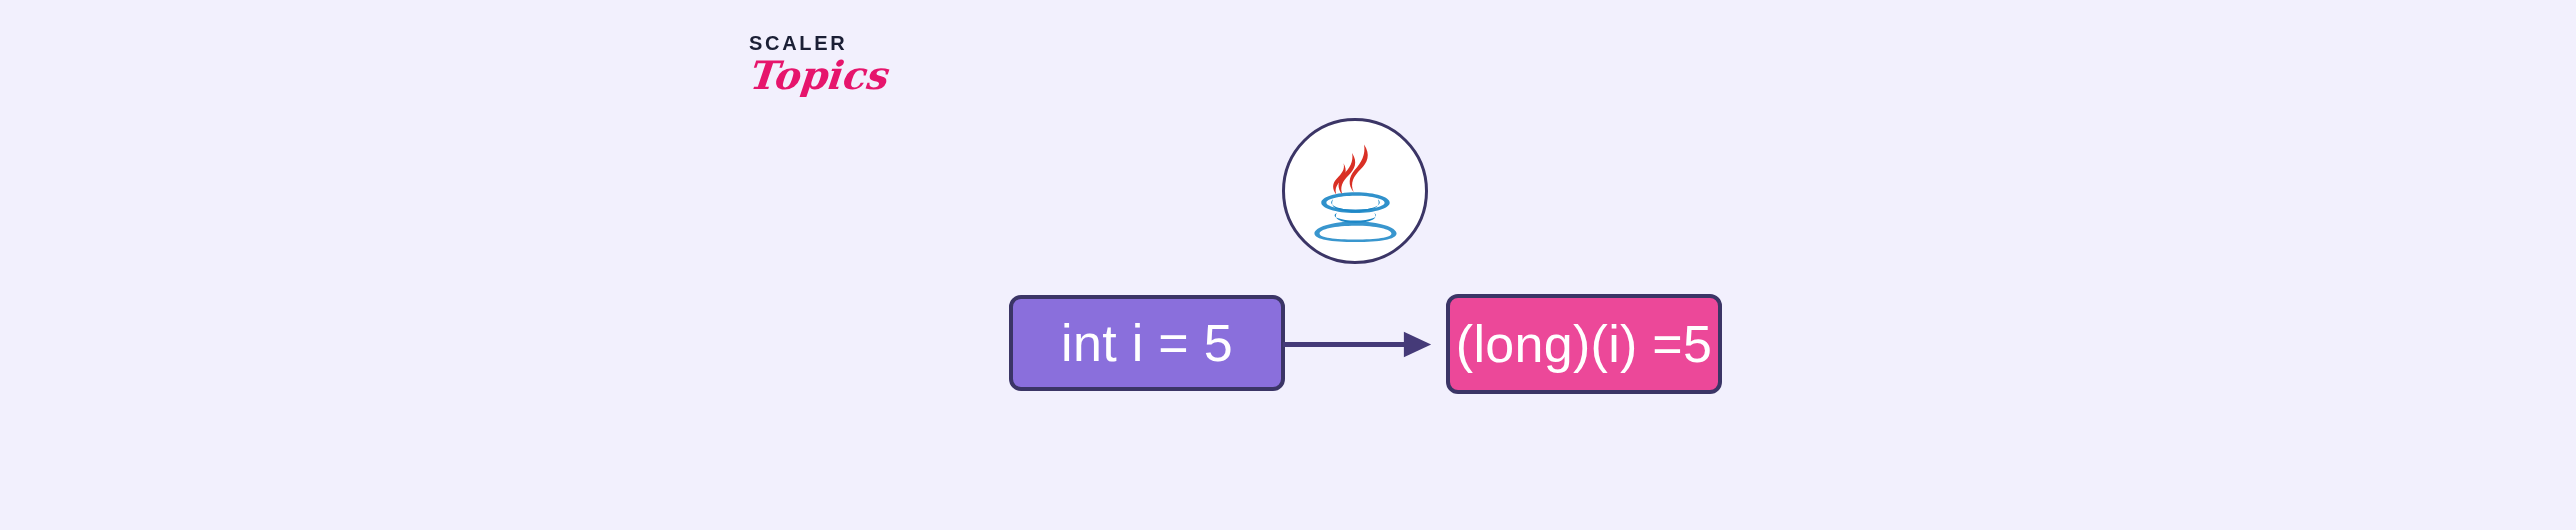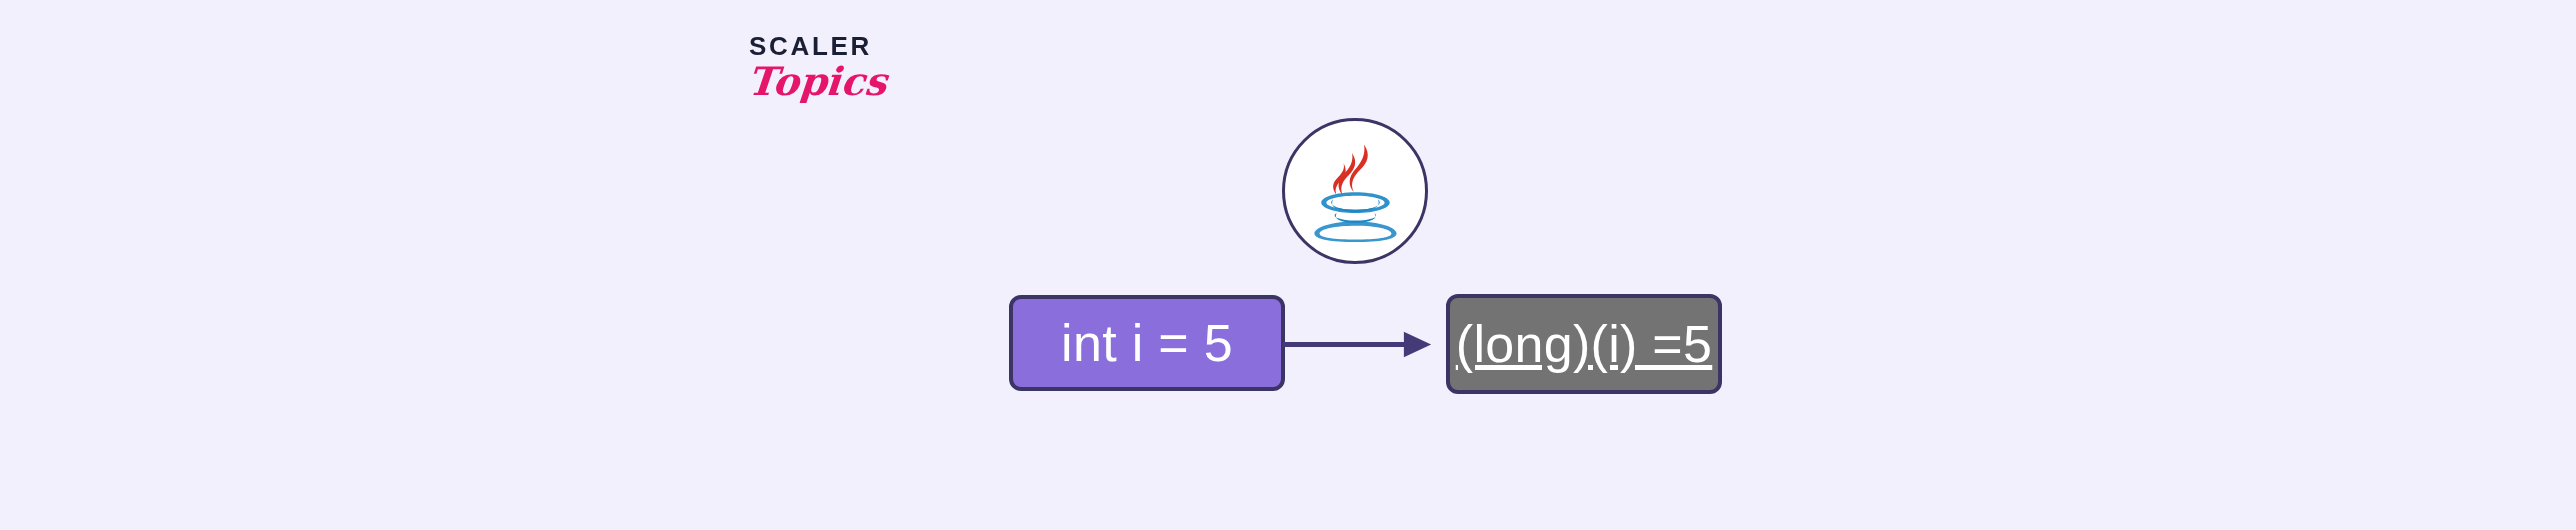--- a/index.html
+++ b/index.html
@@ -28,21 +28,21 @@
     position: absolute;
     left: 749px;
     top: 33px;
     width: 172px;
     height: 94px;
     user-select: none;
   }
   .brand-scaler {
     font-family: "Liberation Sans", sans-serif;
     font-weight: bold;
-    font-size: 26px;
+    font-size: 20px;
     letter-spacing: 2.7px;
     color: #1b1f35;
     line-height: 1;
     white-space: nowrap;
   }
   .brand-topics {
     font-family: "DejaVu Serif", serif;
     font-style: italic;
     font-weight: bold;
     font-size: 39px;
@@ -96,22 +96,21 @@
     top: 295px;
     width: 276px;
     height: 96px;
     background: #8a6fdc;
   }
   .node-box.target {
     left: 1446px;
     top: 294px;
     width: 276px;
     height: 100px;
-    background: #737373;
-    text-decoration: underline;
+    background: #ec4899;
   }
 
   
   .arrow-connector {
     position: absolute;
     left: 1282px;
     top: 330px;
     width: 155px;
     height: 29px;
   }

